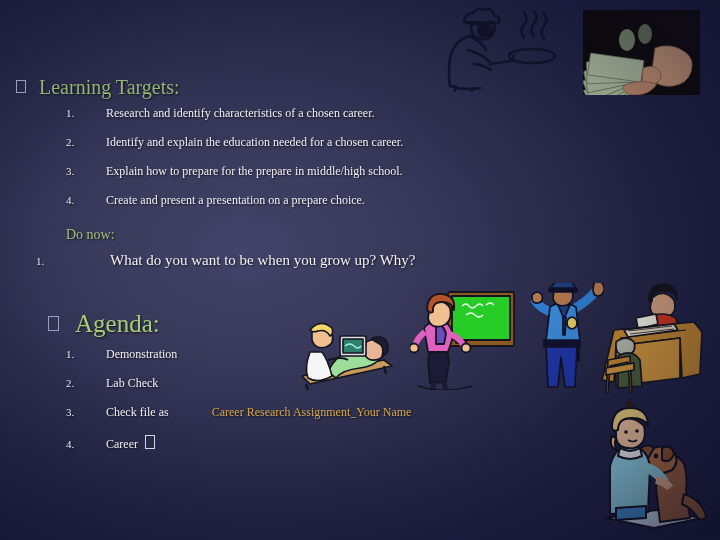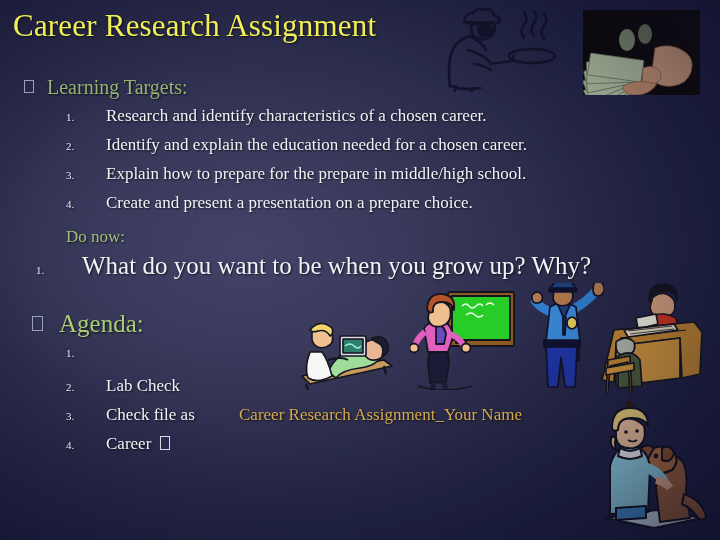--- a/index.html
+++ b/index.html
@@ -37,55 +37,55 @@
   .lvl1 .tofu{
     display:inline-block;
     width:8px;height:11px;
     border:1px solid #9aa0bc;
     margin-right:13px;
     position:relative;top:-1px;
     flex:0 0 auto;
   }
   .lvl1 .lbl{color:#9fc07a;text-shadow:1px 1px 2px rgba(0,0,0,0.7);}
 
-  #lt{left:24px;top:76px;font-size:20px;}
+  #lt{left:16px;top:76px;font-size:20px;}
   #lt .lbl{font-size:20px;color:#93b573;}
-  #ag{left:32px;top:310px;font-size:25px;justify-content:space-between;}
+  #ag{left:48px;top:310px;font-size:25px;justify-content:space-between;}
   #ag .tofu{width:9px;height:13px;margin-right:16px;}
   #ag .lbl{font-size:25px;color:#a8cd73;}
 
   .numrow{
     position:absolute;
     display:flex;align-items:baseline;
     white-space:nowrap;
     color:#f2f2f7;
     text-shadow:1px 1px 2px rgba(0,0,0,0.7);
   }
   .numrow .n{
     font-size:11px;
     width:18px;
     flex:0 0 auto;
     color:#e8e8f2;
   }
-  .numrow .t{font-size:17px;}
+  .numrow .t{font-size:12px;}
 
   
   .lt-item{left:66px;}
   .lt-item .n{width:40px;}
   #lt1{top:106px;} #lt2{top:135px;} #lt3{top:164px;} #lt4{top:193px;}
 
   #donow{
     position:absolute;left:66px;top:227px;
-    font-size:17px;color:#9fc07a;
+    font-size:14px;color:#9fc07a;
     text-shadow:1px 1px 2px rgba(0,0,0,0.7);
     white-space:nowrap;
   }
   #dn1{left:36px;top:252px;}
   #dn1 .n{width:46px;}
-  #dn1 .t{font-size:25px;}
+  #dn1 .t{font-size:15px;margin-left:28px;}
 
   
   .ag-item{left:66px;}
   .ag-item .n{width:40px;}
   #ag1{top:347px;} #ag2{top:376px;} #ag3{top:405px;} #ag4{top:434px;}
 
   .gold{color:#d6a94a;margin-left:40px;}
   .tofu-inline{
     display:inline-block;width:8px;height:12px;
     border:1px solid #d7d7e4;
@@ -287,21 +287,20 @@
       <circle cx="28" cy="26" r="1.8" fill="#10101c" stroke="none"></circle>
       <circle cx="39" cy="25" r="1.8" fill="#10101c" stroke="none"></circle>
       <path d="M30 34 q5 3 9 0" fill="none" stroke-width="1.6"></path>
     </g>
   </svg>
 
   <div class="art" style="left:626px;top:401px;width:7px;height:7px;border-radius:50%;background:#2a1d10;"></div>
 
   <div id="vignette"></div>
 
-  <div id="title">Career Research Assignment</div>
 
   <div class="lvl1" id="lt">
     <span class="tofu"></span>
     <span class="lbl">Learning  Targets:</span>
   </div>
 
   <div class="numrow lt-item" id="lt1">
     <span class="n">1.</span>
     <span class="t">Research and identify characteristics of a chosen career.</span>
   </div>
@@ -324,20 +323,21 @@
     <span class="t">What do you want to be when you grow up? Why?</span>
   </div>
 
   <div class="lvl1" id="ag">
     <span class="tofu"></span>
     <span class="lbl">Agenda:</span>
   </div>
 
   <div class="numrow ag-item" id="ag1">
     <span class="n">1.</span>
+    <span class="t">Demonstration</span>
   </div>
   <div class="numrow ag-item" id="ag2">
     <span class="n">2.</span>
     <span class="t">Lab Check</span>
   </div>
   <div class="numrow ag-item" id="ag3">
     <span class="n">3.</span>
     <span class="t"><span>Check file as </span><span class="gold">Career Research Assignment_Your Name</span></span>
   </div>
   <div class="numrow ag-item" id="ag4">

